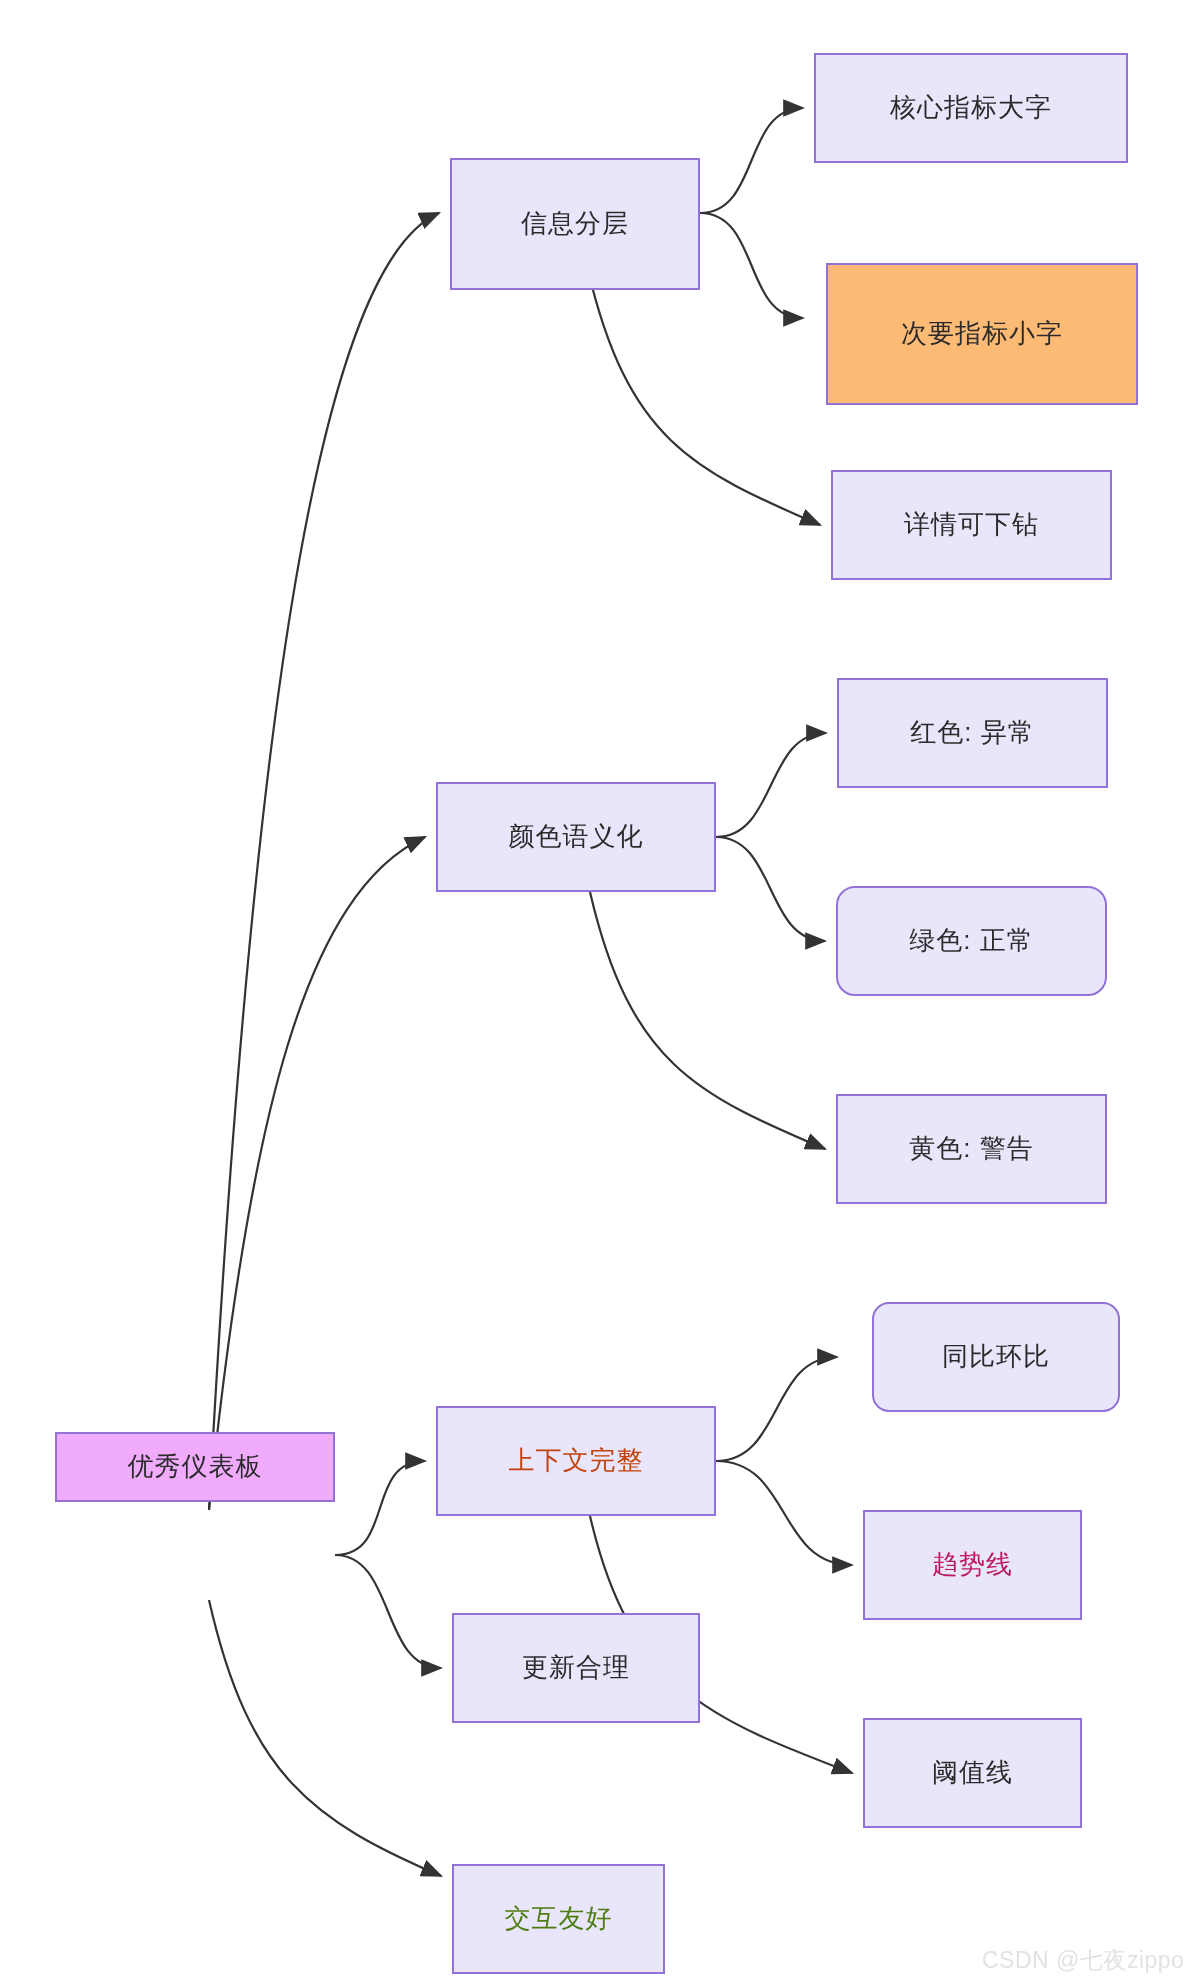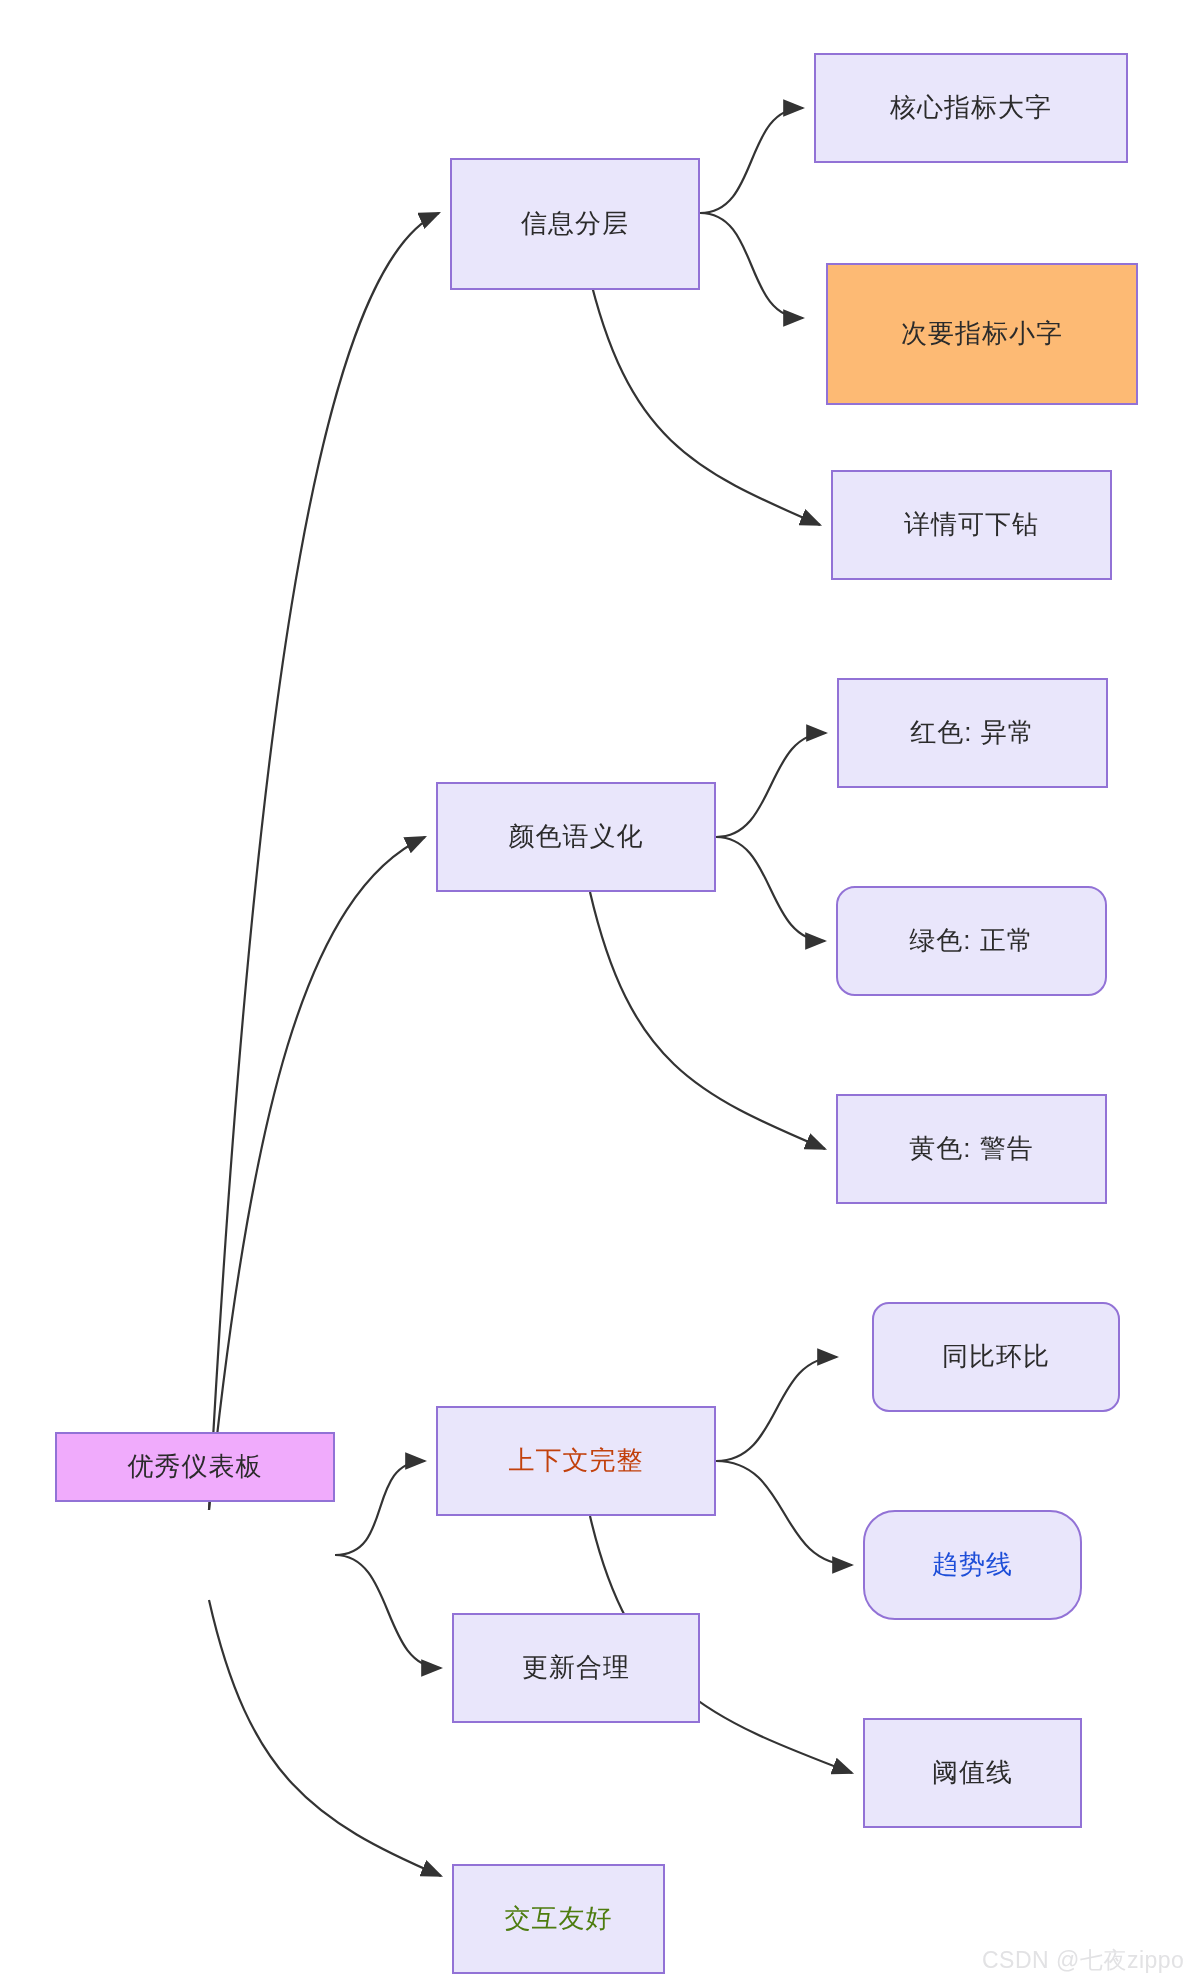--- a/index.html
+++ b/index.html
@@ -111,21 +111,21 @@
       </div>
       <div class="node" style="left: 836px; top: 886px; width: 271px; height: 110px; background: rgb(233, 230, 251); border-color: rgb(146, 114, 214); color: rgb(43, 43, 43); border-radius: 19px;">
         <span>绿色: 正常</span>
       </div>
       <div class="node" style="left: 836px; top: 1094px; width: 271px; height: 110px; background: rgb(233, 230, 251); border-color: rgb(146, 114, 214); color: rgb(43, 43, 43);">
         <span>黄色: 警告</span>
       </div>
       <div class="node" style="left: 872px; top: 1302px; width: 248px; height: 110px; background: rgb(233, 230, 251); border-color: rgb(146, 114, 214); color: rgb(43, 43, 43); border-radius: 17px;">
         <span>同比环比</span>
       </div>
-      <div class="node" style="left: 863px; top: 1510px; width: 219px; height: 110px; background: rgb(233, 230, 251); border-color: rgb(146, 114, 214); color: #1d4ed8; border-radius: 32px;">
+      <div class="node" style="left: 863px; top: 1510px; width: 219px; height: 110px; background: rgb(233, 230, 251); border-color: rgb(146, 114, 214); color: #be185d;">
         <span>趋势线</span>
       </div>
       <div class="node" style="left: 863px; top: 1718px; width: 219px; height: 110px; background: rgb(233, 230, 251); border-color: rgb(146, 114, 214); color: rgb(43, 43, 43);">
         <span>阈值线</span>
       </div>
     </div>
 
   <div class="watermark" style="left: 982px; top: 1945px; color: rgb(226, 226, 228);">CSDN @七夜zippoe</div>
 
 </div>

